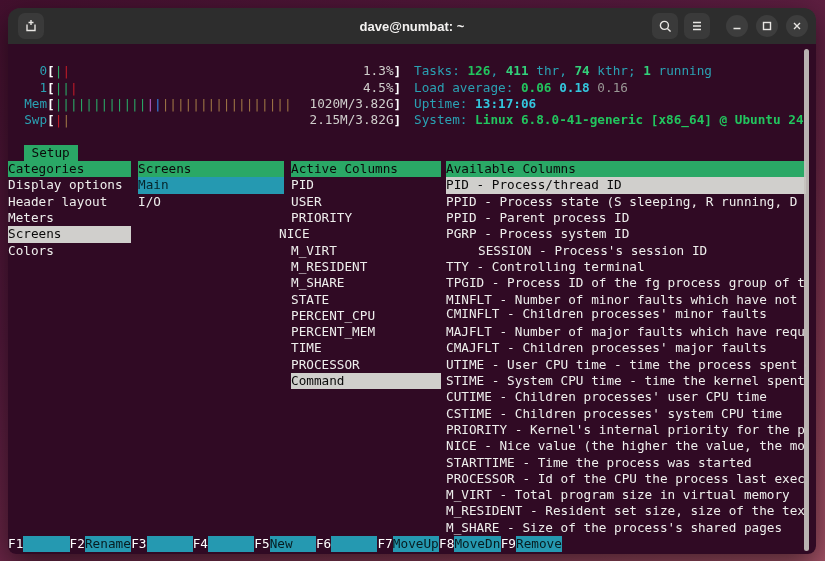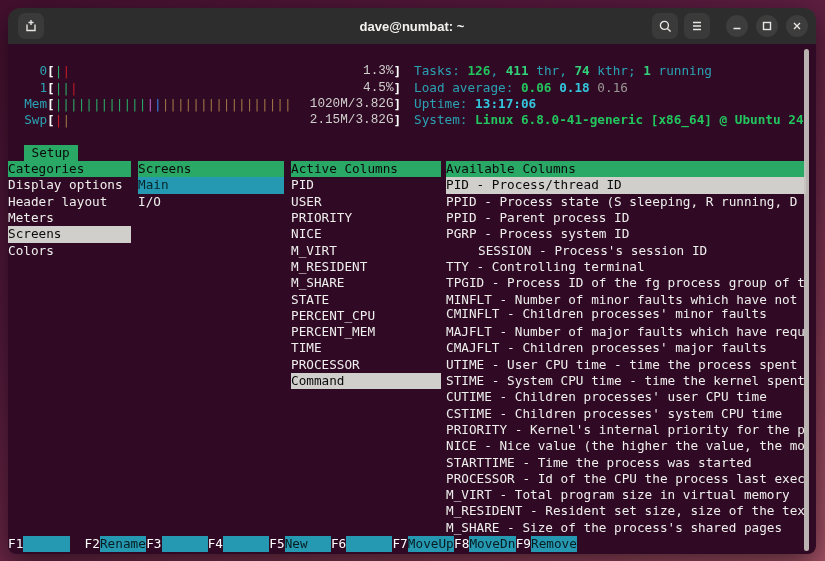--- a/index.html
+++ b/index.html
@@ -26,21 +26,21 @@
     font-family:"DejaVu Sans Mono",monospace;font-size:12.7px;line-height:16.3px;color:var(--fg);}
   .row{position:absolute;white-space:pre;height:16.3px;}
   .cy{color:var(--cyan);} .wb{color:#22c55e;font-weight:bold;}
   .gb{color:var(--bgreen);font-weight:bold;} .cb{color:var(--bcyan);font-weight:bold;}
   .dim{color:#9a9996;}
   
   .mlabel{display:inline-block;width:23.1px;text-align:right;color:var(--cyan);}
   .brk{color:#fff;font-weight:bold;}
   .minner{display:inline-block;position:relative;width:338.8px;vertical-align:top;}
   .mbars{position:absolute;left:0;top:0;letter-spacing:0;}
-  .mval{position:absolute;right:0;top:0;color:#d0cfcc;font-family:Liberation Mono, monospace;}
+  .mval{position:absolute;right:0;top:0;color:#d0cfcc;}
   .bar-green{color:var(--green);} .bar-red{color:var(--red);} .bar-blue{color:var(--blue);}
   .bar-magenta{color:var(--magenta);} .bar-yellow{color:var(--yellow);}
   
   .tab{position:absolute;background:var(--green);color:#0b0b0b;text-align:center;}
   .phead{position:absolute;background:var(--green);color:#0b0b0b;overflow:hidden;white-space:pre;}
   .item{position:absolute;overflow:hidden;white-space:pre;color:#eeeeec;cursor:default;}
   .sel-gray{background:var(--selgray);color:#0b0b0b;}
   .sel-cyan{background:var(--selcyan);color:#06262b;}
   
   .fnbar{position:absolute;display:flex;}
@@ -117,21 +117,21 @@
           <div class="item row" style="left: 0px; top: 166px; width: 123px;">Meters</div>
           <div class="item row sel-gray" style="left: 0px; top: 182.3px; width: 123px;">Screens</div>
           <div class="item row" style="left: 0px; top: 198.6px; width: 123px;">Colors</div>
           <div class="phead row" style="left: 130px; top: 117.1px; width: 146px;">Screens</div>
           <div class="item row sel-cyan" style="left: 130px; top: 133.4px; width: 146px;">Main</div>
           <div class="item row" style="left: 130px; top: 149.7px; width: 146px;">I/O</div>
           <div class="phead row" style="left: 283px; top: 117.1px; width: 150px;">Active Columns</div>
           <div class="item row" style="left: 283px; top: 133.4px; width: 150px;">PID</div>
           <div class="item row" style="left: 283px; top: 149.7px; width: 150px;">USER</div>
           <div class="item row" style="left: 283px; top: 166px; width: 150px;">PRIORITY</div>
-          <div class="item row" style="left: 283px; top: 182.3px; width: 150px;">NICE</div>
+          <div class="item row" style="left: 271px; top: 182.3px; width: 150px;">NICE</div>
           <div class="item row" style="left: 283px; top: 198.6px; width: 150px;">M_VIRT</div>
           <div class="item row" style="left: 283px; top: 214.9px; width: 150px;">M_RESIDENT</div>
           <div class="item row" style="left: 283px; top: 231.2px; width: 150px;">M_SHARE</div>
           <div class="item row" style="left: 283px; top: 247.5px; width: 150px;">STATE</div>
           <div class="item row" style="left: 283px; top: 263.8px; width: 150px;">PERCENT_CPU</div>
           <div class="item row" style="left: 283px; top: 280.1px; width: 150px;">PERCENT_MEM</div>
           <div class="item row" style="left: 283px; top: 296.4px; width: 150px;">TIME</div>
           <div class="item row" style="left: 283px; top: 312.7px; width: 150px;">PROCESSOR</div>
           <div class="item row sel-gray" style="left: 283px; top: 329px; width: 150px;">Command</div>
           <div class="phead row" style="left: 438px; top: 117.1px; width: 360px;">Available Columns</div>
@@ -157,21 +157,21 @@
           <div class="item row" style="left: 438px; top: 443.1px; width: 360px;">M_VIRT - Total program size in virtual memory</div>
           <div class="item row" style="left: 438px; top: 459.4px; width: 360px;">M_RESIDENT - Resident set size, size of the text</div>
           <div class="item row" style="left: 438px; top: 475.7px; width: 360px;">M_SHARE - Size of the process's shared pages</div>
         </div>
       <div class="fnbar" id="fnbar" style="left: 0px; top: 492px; width: 798px; height: 16.3px;">
           <div class="" style="display: flex;">
             <span class="fkey" style="width: 15.4px; display: inline-block;">F1</span>
             <span class="flabel" style="display: inline-block; width: 46.2px;"></span>
           </div>
           <div class="" style="display: flex;">
-            <span class="fkey" style="width: 15.4px; display: inline-block; padding-left: 15px;">F2</span>
+            <span class="fkey" style="width: 15.4px; display: inline-block;">F2</span>
             <span class="flabel" style="display: inline-block; width: 46.2px;">Rename</span>
           </div>
           <div class="" style="display: flex;">
             <span class="fkey" style="width: 15.4px; display: inline-block;">F3</span>
             <span class="flabel" style="display: inline-block; width: 46.2px;"></span>
           </div>
           <div class="" style="display: flex;">
             <span class="fkey" style="width: 15.4px; display: inline-block;">F4</span>
             <span class="flabel" style="display: inline-block; width: 46.2px;"></span>
           </div>

